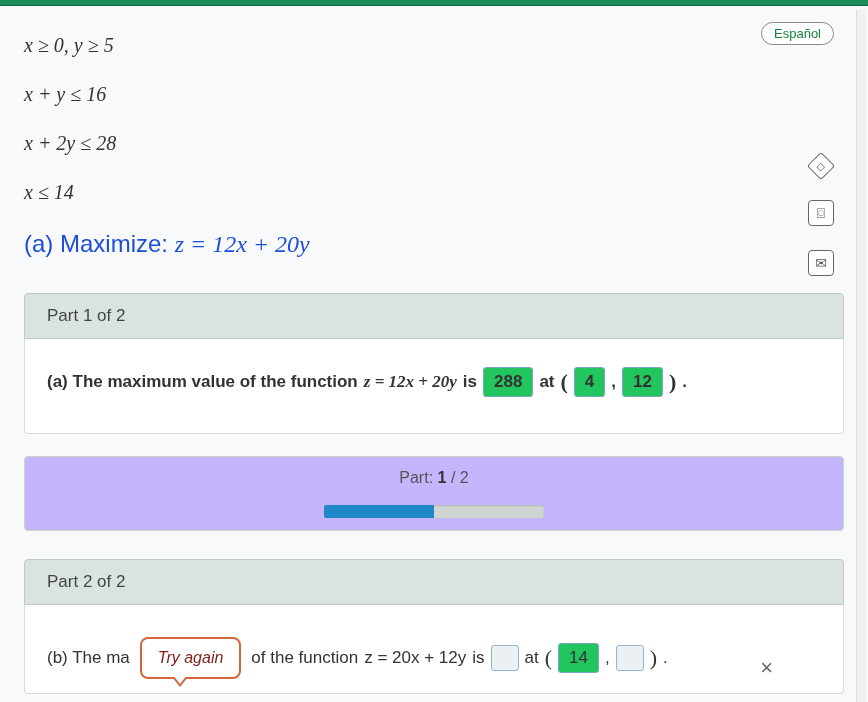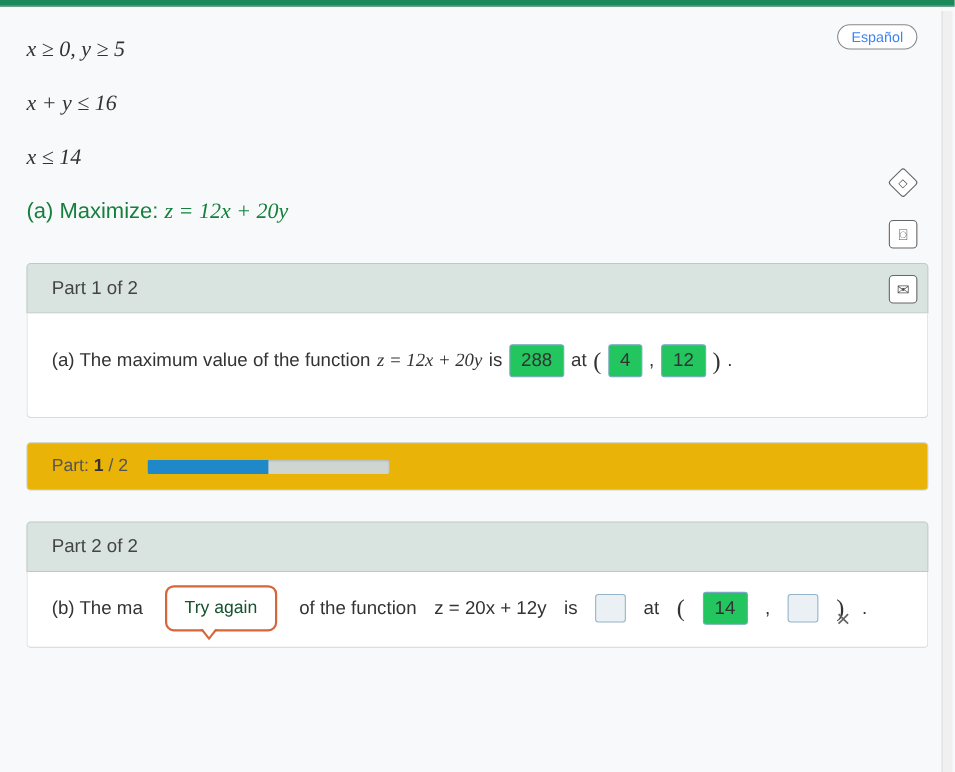--- a/index.html
+++ b/index.html
@@ -23,33 +23,33 @@
     }
     .espanol-btn {
       position: absolute;
       top: 16px;
       right: 34px;
       border: 1px solid #888;
       background: #fff;
       border-radius: 12px;
       padding: 3px 12px;
       font-size: 13px;
-      color: #3b82f6;
+      color: #15803d;
       cursor: pointer;
     }
     .math-line {
       font-family: "Times New Roman", serif;
       font-size: 20px;
       color: #333;
       margin: 10px 0 26px 0;
       font-style: italic;
     }
     .task-line {
-      font-size: 20px;
-      color: #15803d;
+      font-size: 24px;
+      color: #1d4ed8;
       margin: 0 0 26px 0;
       font-family: Arial, sans-serif;
     }
     .task-line .mathbit {
       font-family: "Times New Roman", serif;
       font-style: italic;
     }
     .side-icons {
       position: absolute;
       right: 34px;
@@ -94,20 +94,21 @@
       border-right: 1px solid #d7dcd9;
       border-bottom: 1px solid #d7dcd9;
       padding: 28px 22px 36px 22px;
       font-size: 17px;
       color: #333;
       border-radius: 0 0 4px 4px;
       display: flex;
       align-items: center;
       flex-wrap: wrap;
       gap: 6px;
+      font-weight: bold;
     }
     .part-body .mathbit {
       font-family: "Times New Roman", serif;
       font-style: italic;
     }
     .ans-box {
       display: inline-block;
       border: 1px solid #7aa7c4;
       background: #22c55e;
       padding: 4px 10px;
@@ -118,69 +119,71 @@
       color: #333;
     }
     .ans-box.blank {
       background: #eaf0f4;
       border: 1px solid #94b4ca;
       min-width: 28px;
       min-height: 26px;
     }
     .paren { font-size: 22px; font-family: "Times New Roman", serif; }
     .progress-row {
-      background: #eab308;
+      background: #c4b5fd;
       border: 1px solid #ccd3cf;
       border-radius: 4px;
       padding: 12px 22px;
       display: flex;
       align-items: center;
       gap: 18px;
       margin-top: 22px;
       font-size: 16px;
       color: #555;
+      flex-direction: column;
     }
     .progress-row b { color: #333; }
     .progress-bar-outer {
       width: 220px;
       height: 13px;
       background: #cfd6d2;
       border-radius: 2px;
       overflow: hidden;
       box-shadow: inset 0 1px 2px rgba(0,0,0,0.15);
     }
     .progress-bar-inner {
       height: 100%;
       width: 50%;
       background: #1e88c9;
     }
     .part2-body {
       background: #fff;
       border-left: 1px solid #d7dcd9;
       border-right: 1px solid #d7dcd9;
       border-bottom: 1px solid #d7dcd9;
-      padding: 12px 22px 14px 22px;
-      font-size: 17px;
-      color: #333;
-      display: flex;
-      align-items: center;
-      gap: 16px;
+      padding: 32px 22px 14px 22px;
+      font-size: 17px;
+      color: #333;
+      display: flex;
+      align-items: center;
+      gap: 6px;
       position: relative;
       border-radius: 0 0 4px 4px;
     }
     .try-again {
       border: 2px solid #d4663a;
       background: #fff;
-      color: #14532d;
+      color: #7f1d1d;
       padding: 10px 16px;
       border-radius: 8px;
       font-size: 16px;
       position: relative;
       cursor: pointer;
       margin: 0 4px;
+      font-style: italic;
     }
     .try-again::after {
       content: "";
       position: absolute;
       bottom: -10px;
       left: 30px;
       width: 0; height: 0;
       border-left: 8px solid transparent;
       border-right: 8px solid transparent;
       border-top: 10px solid #d4663a;
@@ -219,20 +222,21 @@
 
 <div class="topbar"></div>
 <div class="right-scroll"></div>
 
 <div class="content-area">
 
   <button class="espanol-btn">Español</button>
 
   <div class="math-line">x ≥ 0, y ≥ 5</div>
   <div class="math-line">x + y ≤ 16</div>
+  <div class="math-line">x + 2y ≤ 28</div>
   <div class="math-line">x ≤ 14</div>
 
   <div class="task-line">
     <span>(a) Maximize: </span><span class="mathbit">z = 12x + 20y</span>
   </div>
 
   <div class="side-icons">
     <div class="side-icon diamond">
         <span>◇</span>
       </div>

